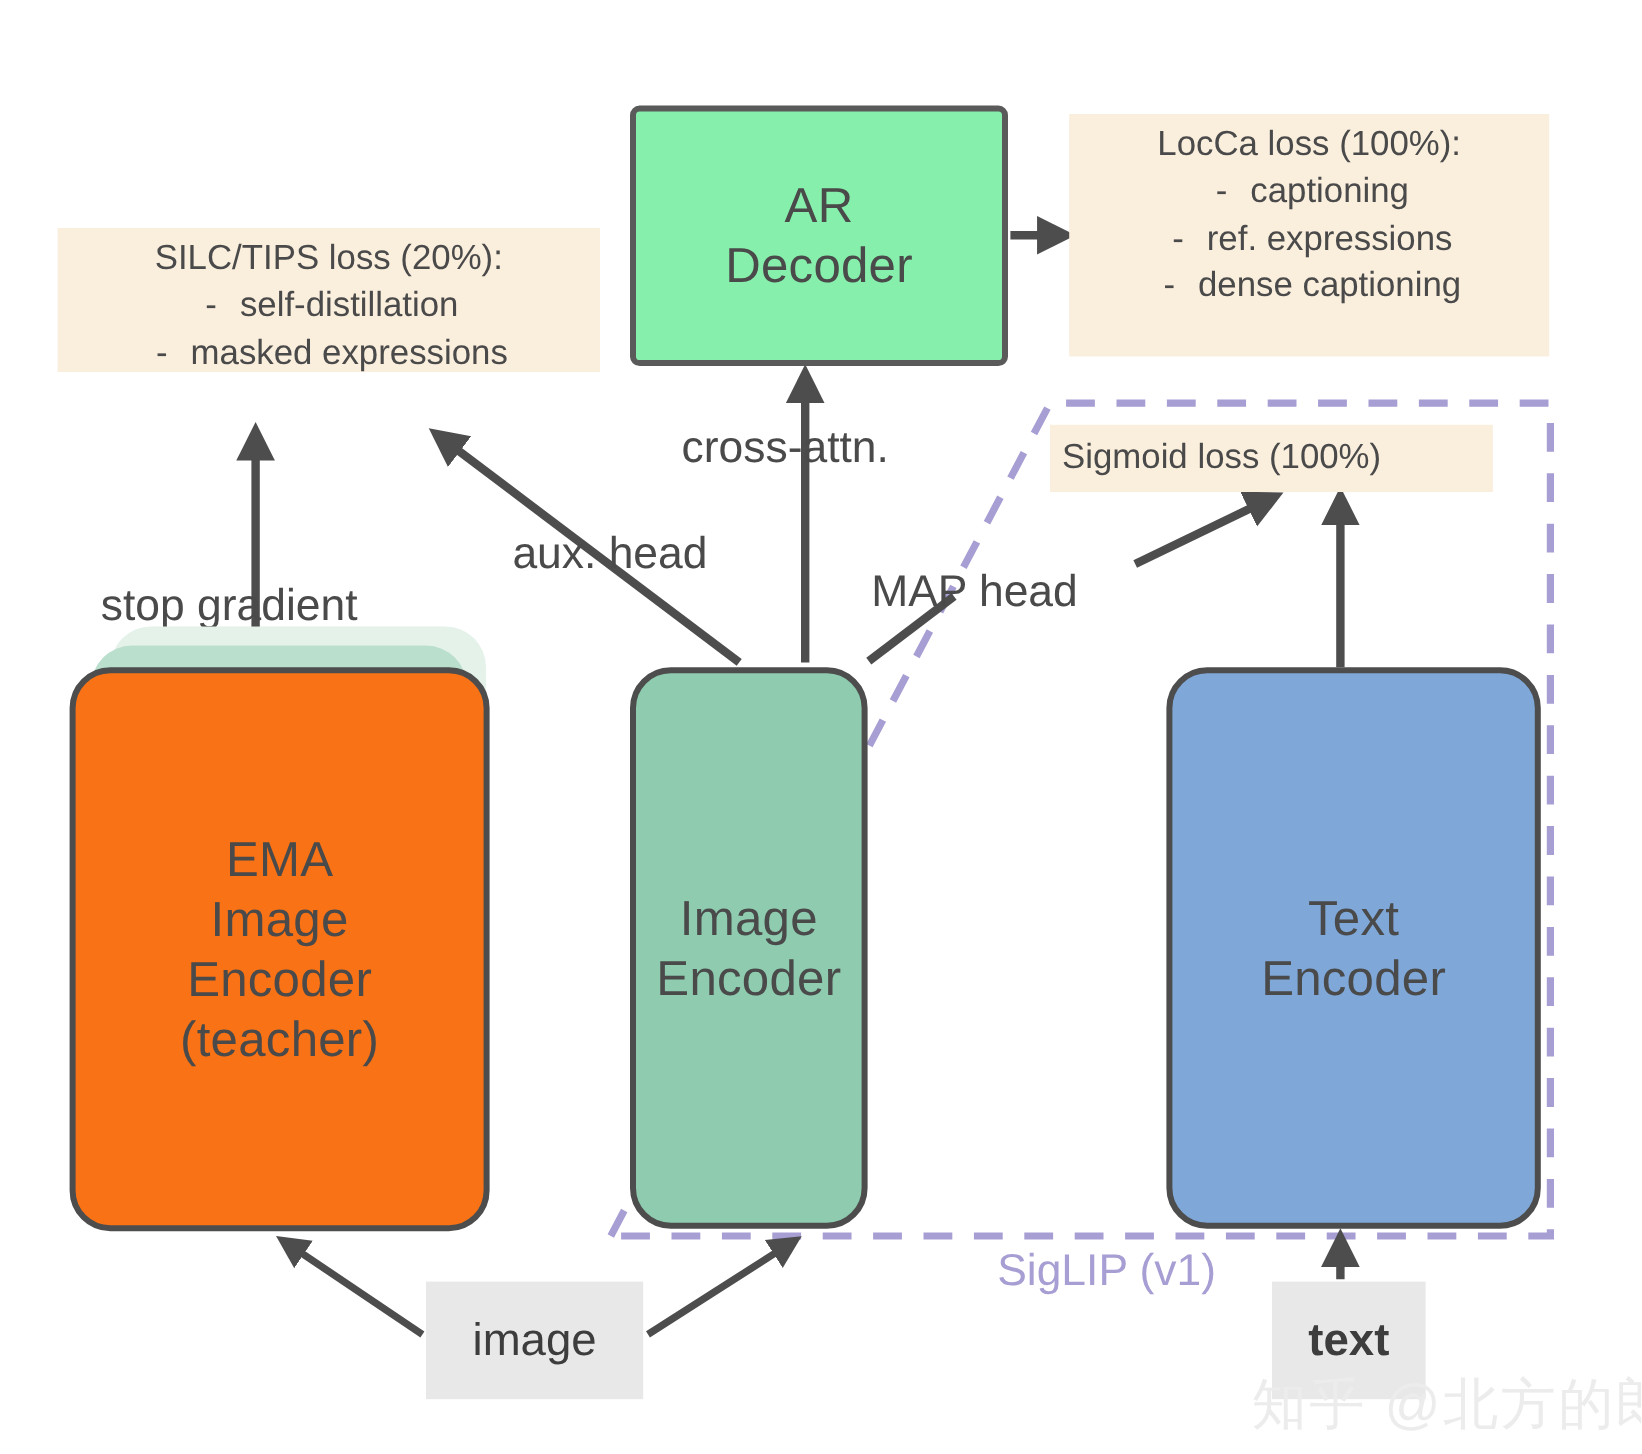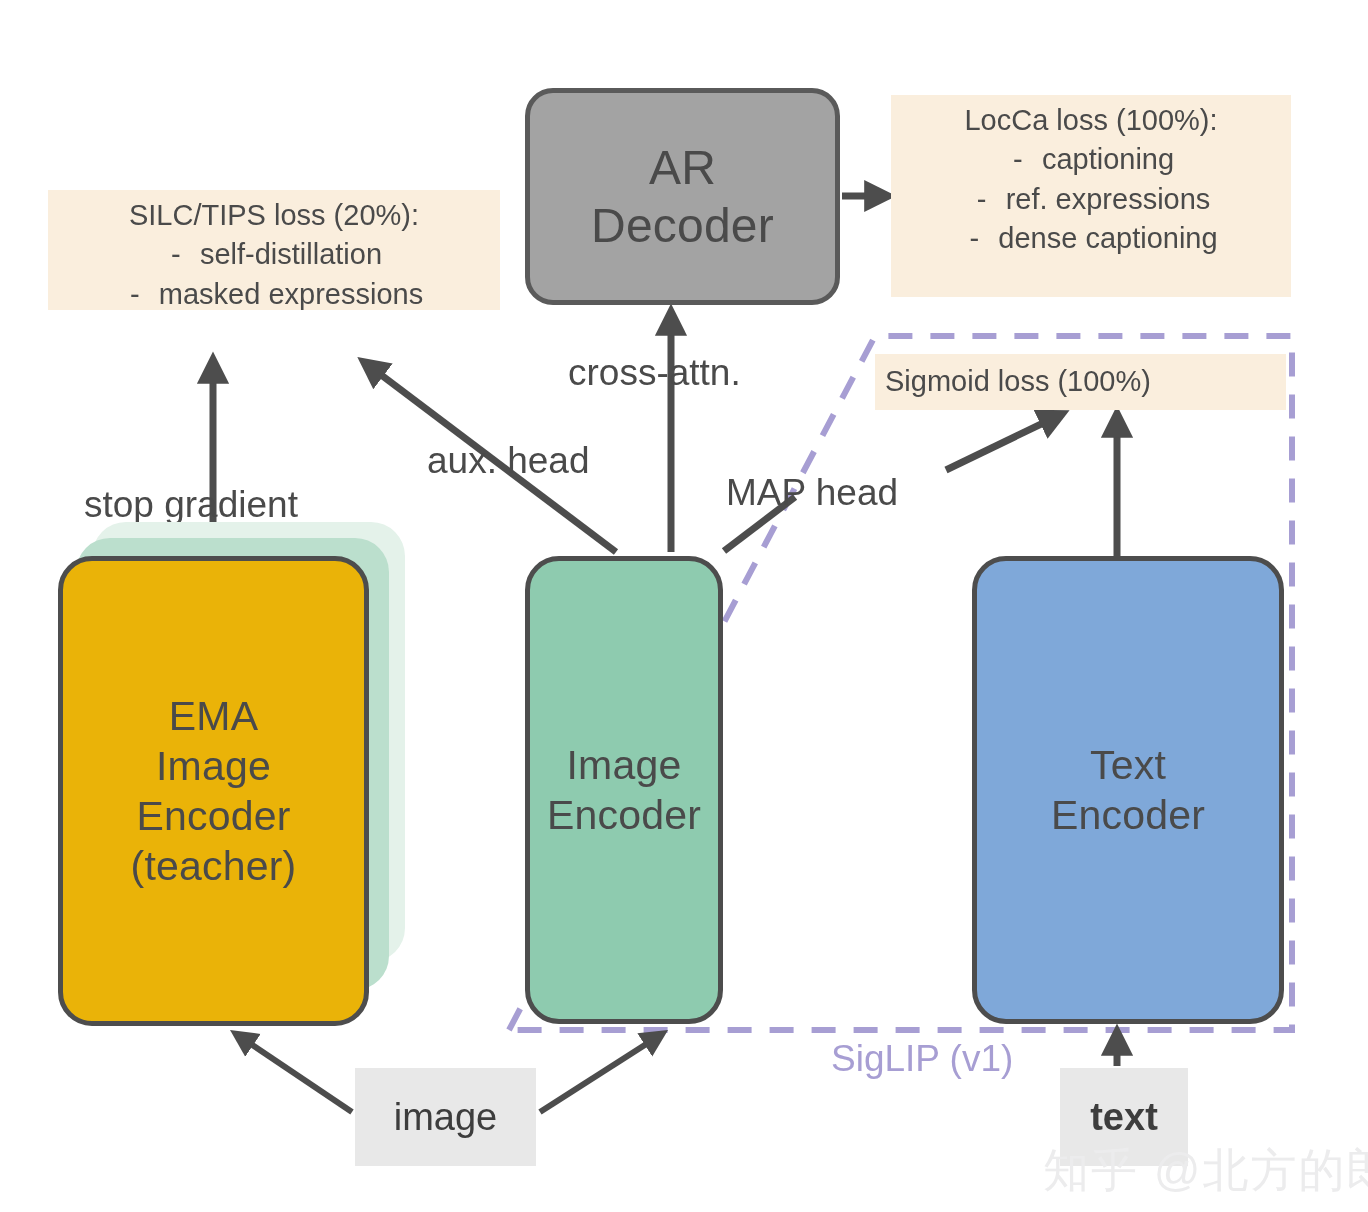--- a/index.html
+++ b/index.html
@@ -43,24 +43,24 @@
   .block .lines span { display: block; }
 
   .ghost {
     position: absolute;
     border-radius: 34px;
     border: 0;
   }
 
   
   .decoder {
-    background: #a3a3a3;
+    background: #86efac;
     border: 5px solid #5a5a5a;
-    border-radius: 28px;
-    font-size: 48px;
+    border-radius: 8px;
+    font-size: 41px;
     line-height: 1.2;
   }
 
   
   .loss {
     background: #faeedd;
     color: #4a4a4a;
     display: block;
     padding: 6px 14px 8px 14px;
     box-sizing: border-box;
@@ -157,32 +157,32 @@
     </div>
   </div>
 
   <div class="node loss" style="left:891px; top:95px; width:400px; height:202px;">
     <span class="title">LocCa loss (100%):</span>
     <span class="bullet"><span class="dash">-</span><span>captioning</span></span>
     <span class="bullet"><span class="dash">-</span><span>ref. expressions</span></span>
     <span class="bullet"><span class="dash">-</span><span>dense captioning</span></span>
   </div>
 
-  <div class="node loss" style="left:875px; top:354px; width:411px; height:56px; display:flex; align-items:center; justify-content:flex-start; padding:0 10px;">
+  <div class="node loss" style="left:875px; top:354px; width:369px; height:56px; display:flex; align-items:center; justify-content:flex-start; padding:0 10px;">
     <span class="title">Sigmoid loss (100%)</span>
   </div>
 
   <div class="elabel" style="left:84px; top:440px;margin-top:44px;">stop gradient</div>
   <div class="elabel" style="left:427px; top:440px;">aux. head</div>
   <div class="elabel" style="left:568px; top:352px;">cross-attn.</div>
   <div class="elabel" style="left:726px; top:472px;">MAP head</div>
 
   <div class="ghost" style="left:92px; top:522px; width:313px; height:440px; background:#e4f2ea;"></div>
   <div class="ghost" style="left:76px; top:538px; width:313px; height:452px; background:#bbdfcd;"></div>
-  <div class="node block" style="left:58px; top:556px; width:311px; height:470px; background:#eab308;">
+  <div class="node block" style="left:58px; top:556px; width:350px; height:470px; background:#f97316;">
     <div class="lines">
       <span>EMA</span>
       <span>Image</span>
       <span>Encoder</span>
       <span>(teacher)</span>
     </div>
   </div>
 
   <div class="node block" style="left:525px; top:556px; width:198px; height:468px; background:#8ecbaf;">
     <div class="lines">

